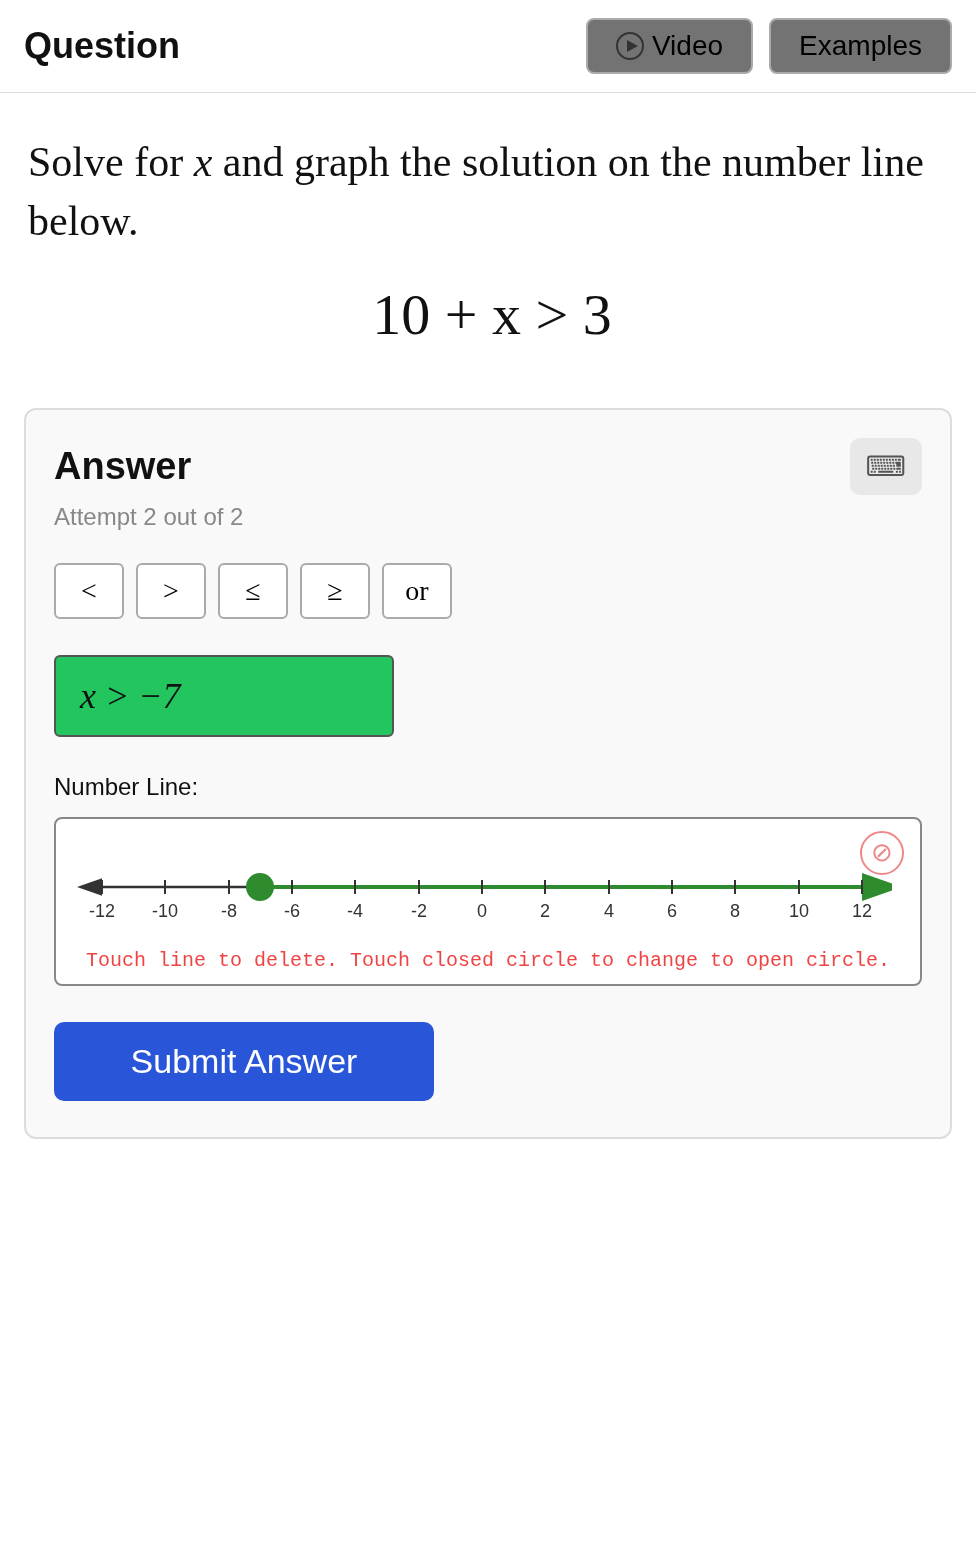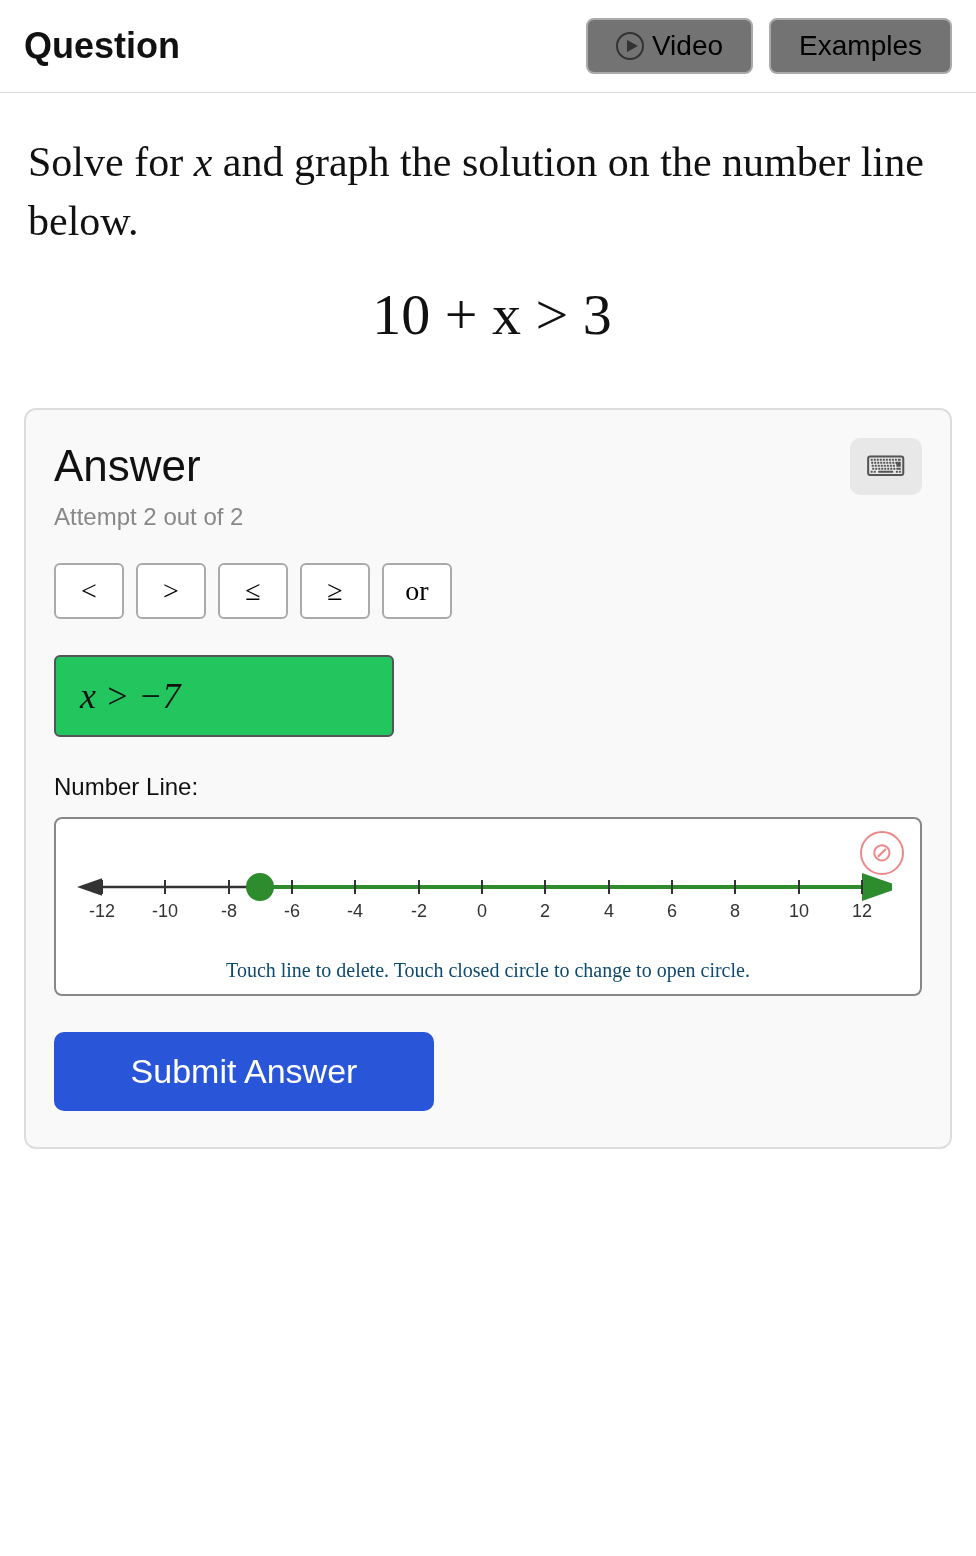--- a/index.html
+++ b/index.html
@@ -68,22 +68,22 @@
       padding: 28px 28px 36px 28px;
       background: #f9f9f9;
     }
     .answer-header {
       display: flex;
       align-items: center;
       justify-content: space-between;
       margin-bottom: 8px;
     }
     .answer-title {
-      font-size: 44px;
-      font-weight: normal;
+      font-size: 38px;
+      font-weight: bold;
       font-family: Arial, sans-serif;
     }
     .keyboard-btn {
       background: #e8e8e8;
       border: none;
       border-radius: 10px;
       padding: 12px 16px;
       cursor: pointer;
       display: flex;
       align-items: center;
@@ -164,23 +164,23 @@
     }
 
     .number-line-svg-wrap {
       width: 100%;
       padding: 10px 0 8px 0;
     }
 
     .number-line-hint {
       text-align: center;
       font-size: 20px;
-      color: #0c4a6e;
-      font-family: Liberation Serif, serif;
-      margin-top: 12px;
+      color: #ef4444;
+      font-family: Liberation Mono, monospace;
+      margin-top: 2px;
     }
 
     .submit-btn {
       display: block;
       background: #2955d8;
       color: #fff;
       border: none;
       border-radius: 10px;
       font-size: 34px;
       font-family: Arial, sans-serif;

